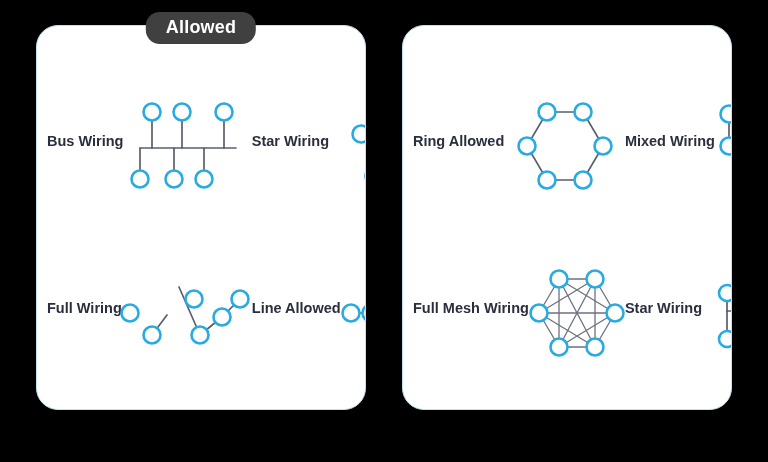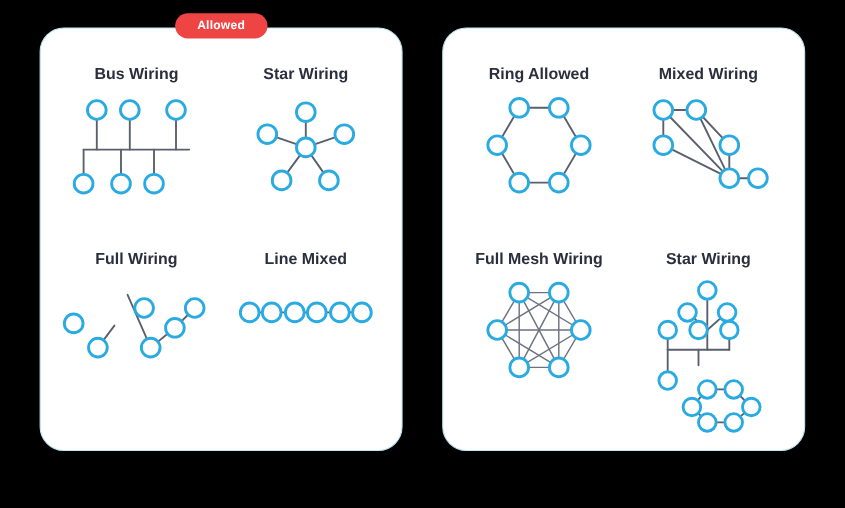--- a/index.html
+++ b/index.html
@@ -37,43 +37,43 @@
     box-sizing: border-box;
     box-shadow: 14px 20px 26px -6px rgba(0,0,0,0.85),
                 4px 8px 14px -4px rgba(0,0,0,0.6);
     overflow: hidden;
   }
   .badge {
     position: absolute;
     top: -13px;
     left: 50%;
     transform: translateX(-50%);
-    background: #ef4444;
+    background: #404040;
     color: #ffffff;
-    font-size: 11px;
+    font-size: 18px;
     font-weight: 700;
     letter-spacing: 0.2px;
     padding: 5px 20px 6px 20px;
     border-radius: 14px;
     white-space: nowrap;
     z-index: 5;
     font-family: "Liberation Sans", sans-serif;
   }
   .grid {
     position: absolute;
     inset: 0;
     display: grid;
     grid-template-columns: 1fr 1fr;
     grid-template-rows: 1fr 1fr;
     padding: 34px 10px 14px 10px;
     box-sizing: border-box;
   }
   .cell {
     display: flex;
-    flex-direction: column;
+    flex-direction: row;
     align-items: center;
   }
   .cell-title {
     font-size: 14.5px;
     font-weight: 700;
     color: #2b2e3d;
     text-align: center;
     margin-bottom: 6px;
     white-space: nowrap;
     font-family: "Liberation Sans", sans-serif;
@@ -166,21 +166,21 @@
               <circle class="node" cx="30" cy="62" r="8.5"></circle>
               <circle class="node" cx="78" cy="62" r="8.5"></circle>
               <circle class="node" cx="100" cy="44" r="8.5"></circle>
               <circle class="node" cx="118" cy="26" r="8.5"></circle>
               <circle class="node" cx="72" cy="26" r="8.5"></circle>
             </svg>
           </div>
         </div>
 
         <div class="cell">
-          <div class="cell-title">Line Mixed</div>
+          <div class="cell-title">Line Allowed</div>
           <div class="cell-fig">
             <svg width="122" height="60" viewBox="0 0 122 60">
               <path class="edge" d="M10 30 H112"></path>
               <circle class="node" cx="10" cy="30" r="8.5"></circle>
               <circle class="node" cx="30" cy="30" r="8.5"></circle>
               <circle class="node" cx="51" cy="30" r="8.5"></circle>
               <circle class="node" cx="71" cy="30" r="8.5"></circle>
               <circle class="node" cx="92" cy="30" r="8.5"></circle>
               <circle class="node" cx="112" cy="30" r="8.5"></circle>
             </svg>

